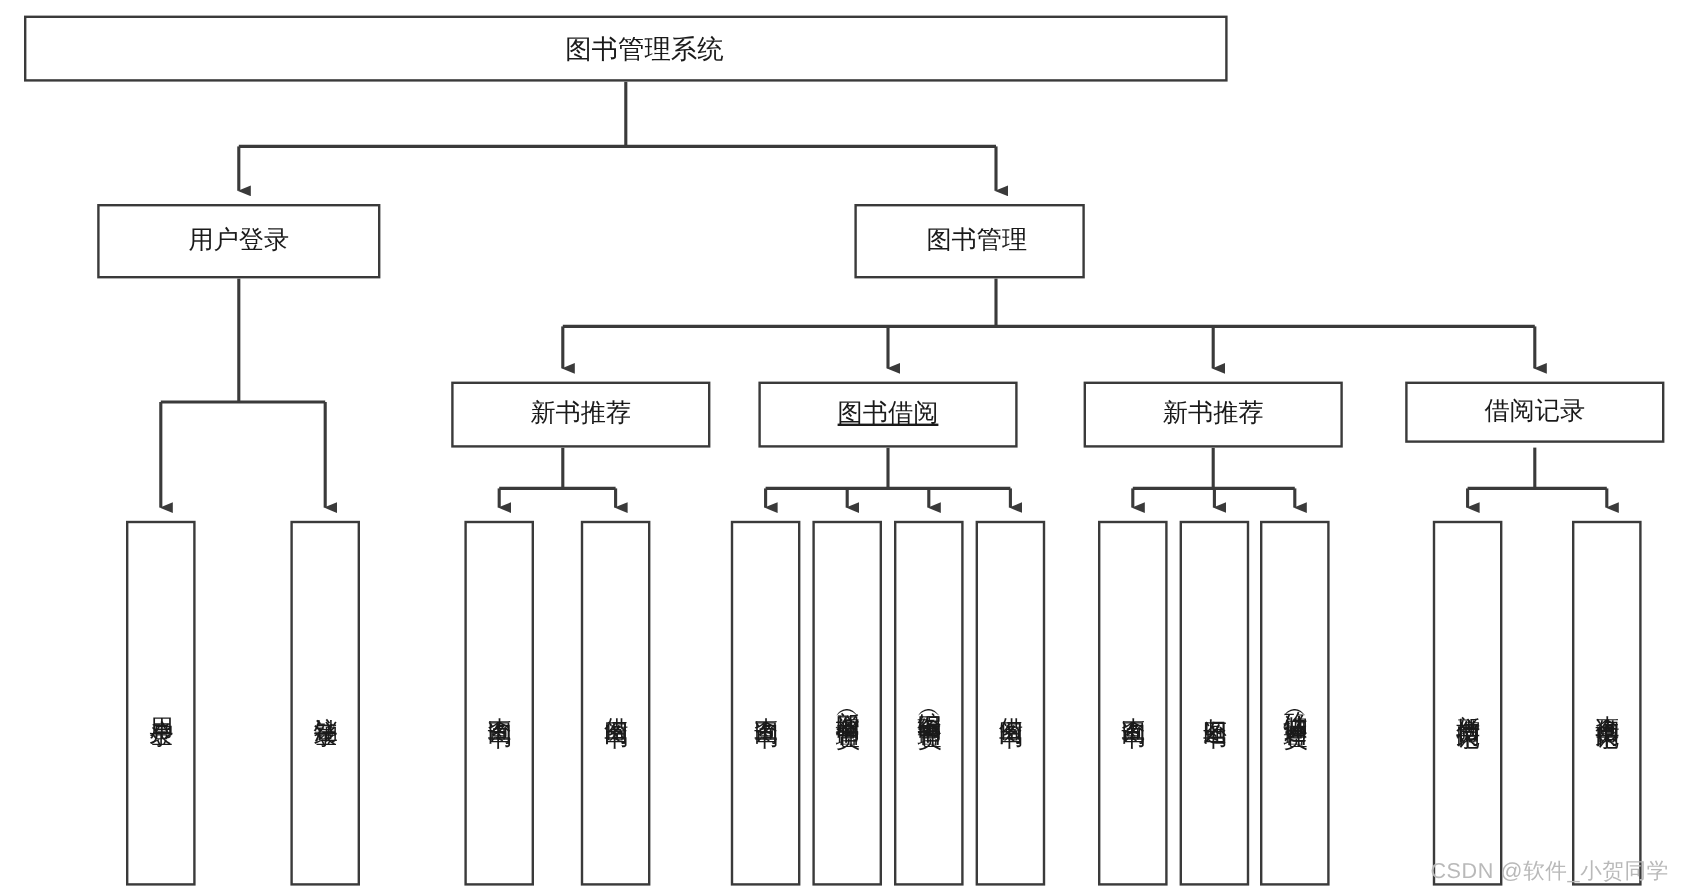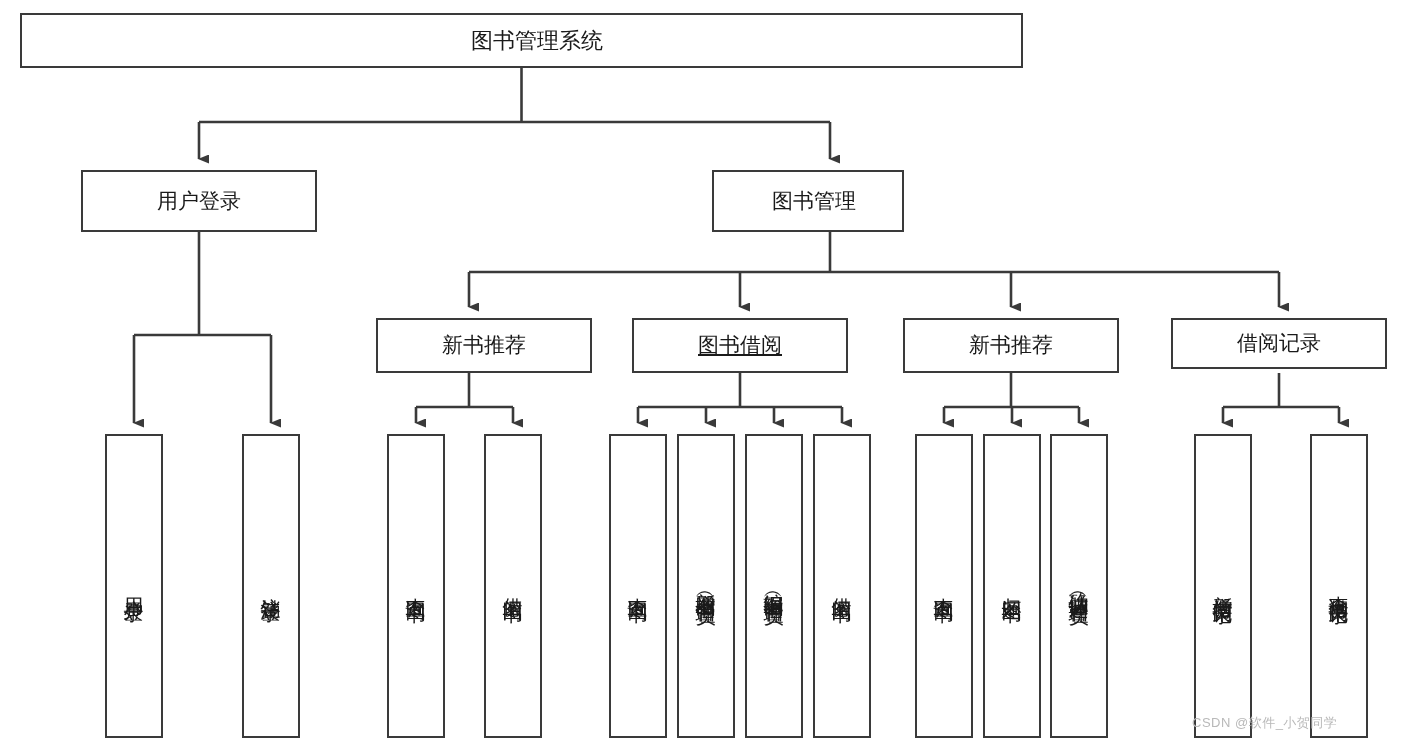--- a/index.html
+++ b/index.html
@@ -57,21 +57,21 @@
     writing-mode: vertical-rl;
     text-orientation: upright;
     letter-spacing: 2px;
     line-height: 1.0;
     max-height: 290px;
   }
   .watermark {
     position: absolute;
     z-index: 5;
     color: #b9b9b9;
-    font-size: 13px;
+    font-size: 18px;
     white-space: nowrap;
     letter-spacing: 0.5px;
   }
 </style>
 </head>
 <body>
 
 <div id="diagram-root">
 
   <svg id="connector-layer" viewBox="0 0 1405 747" xmlns="http://www.w3.org/2000/svg">

